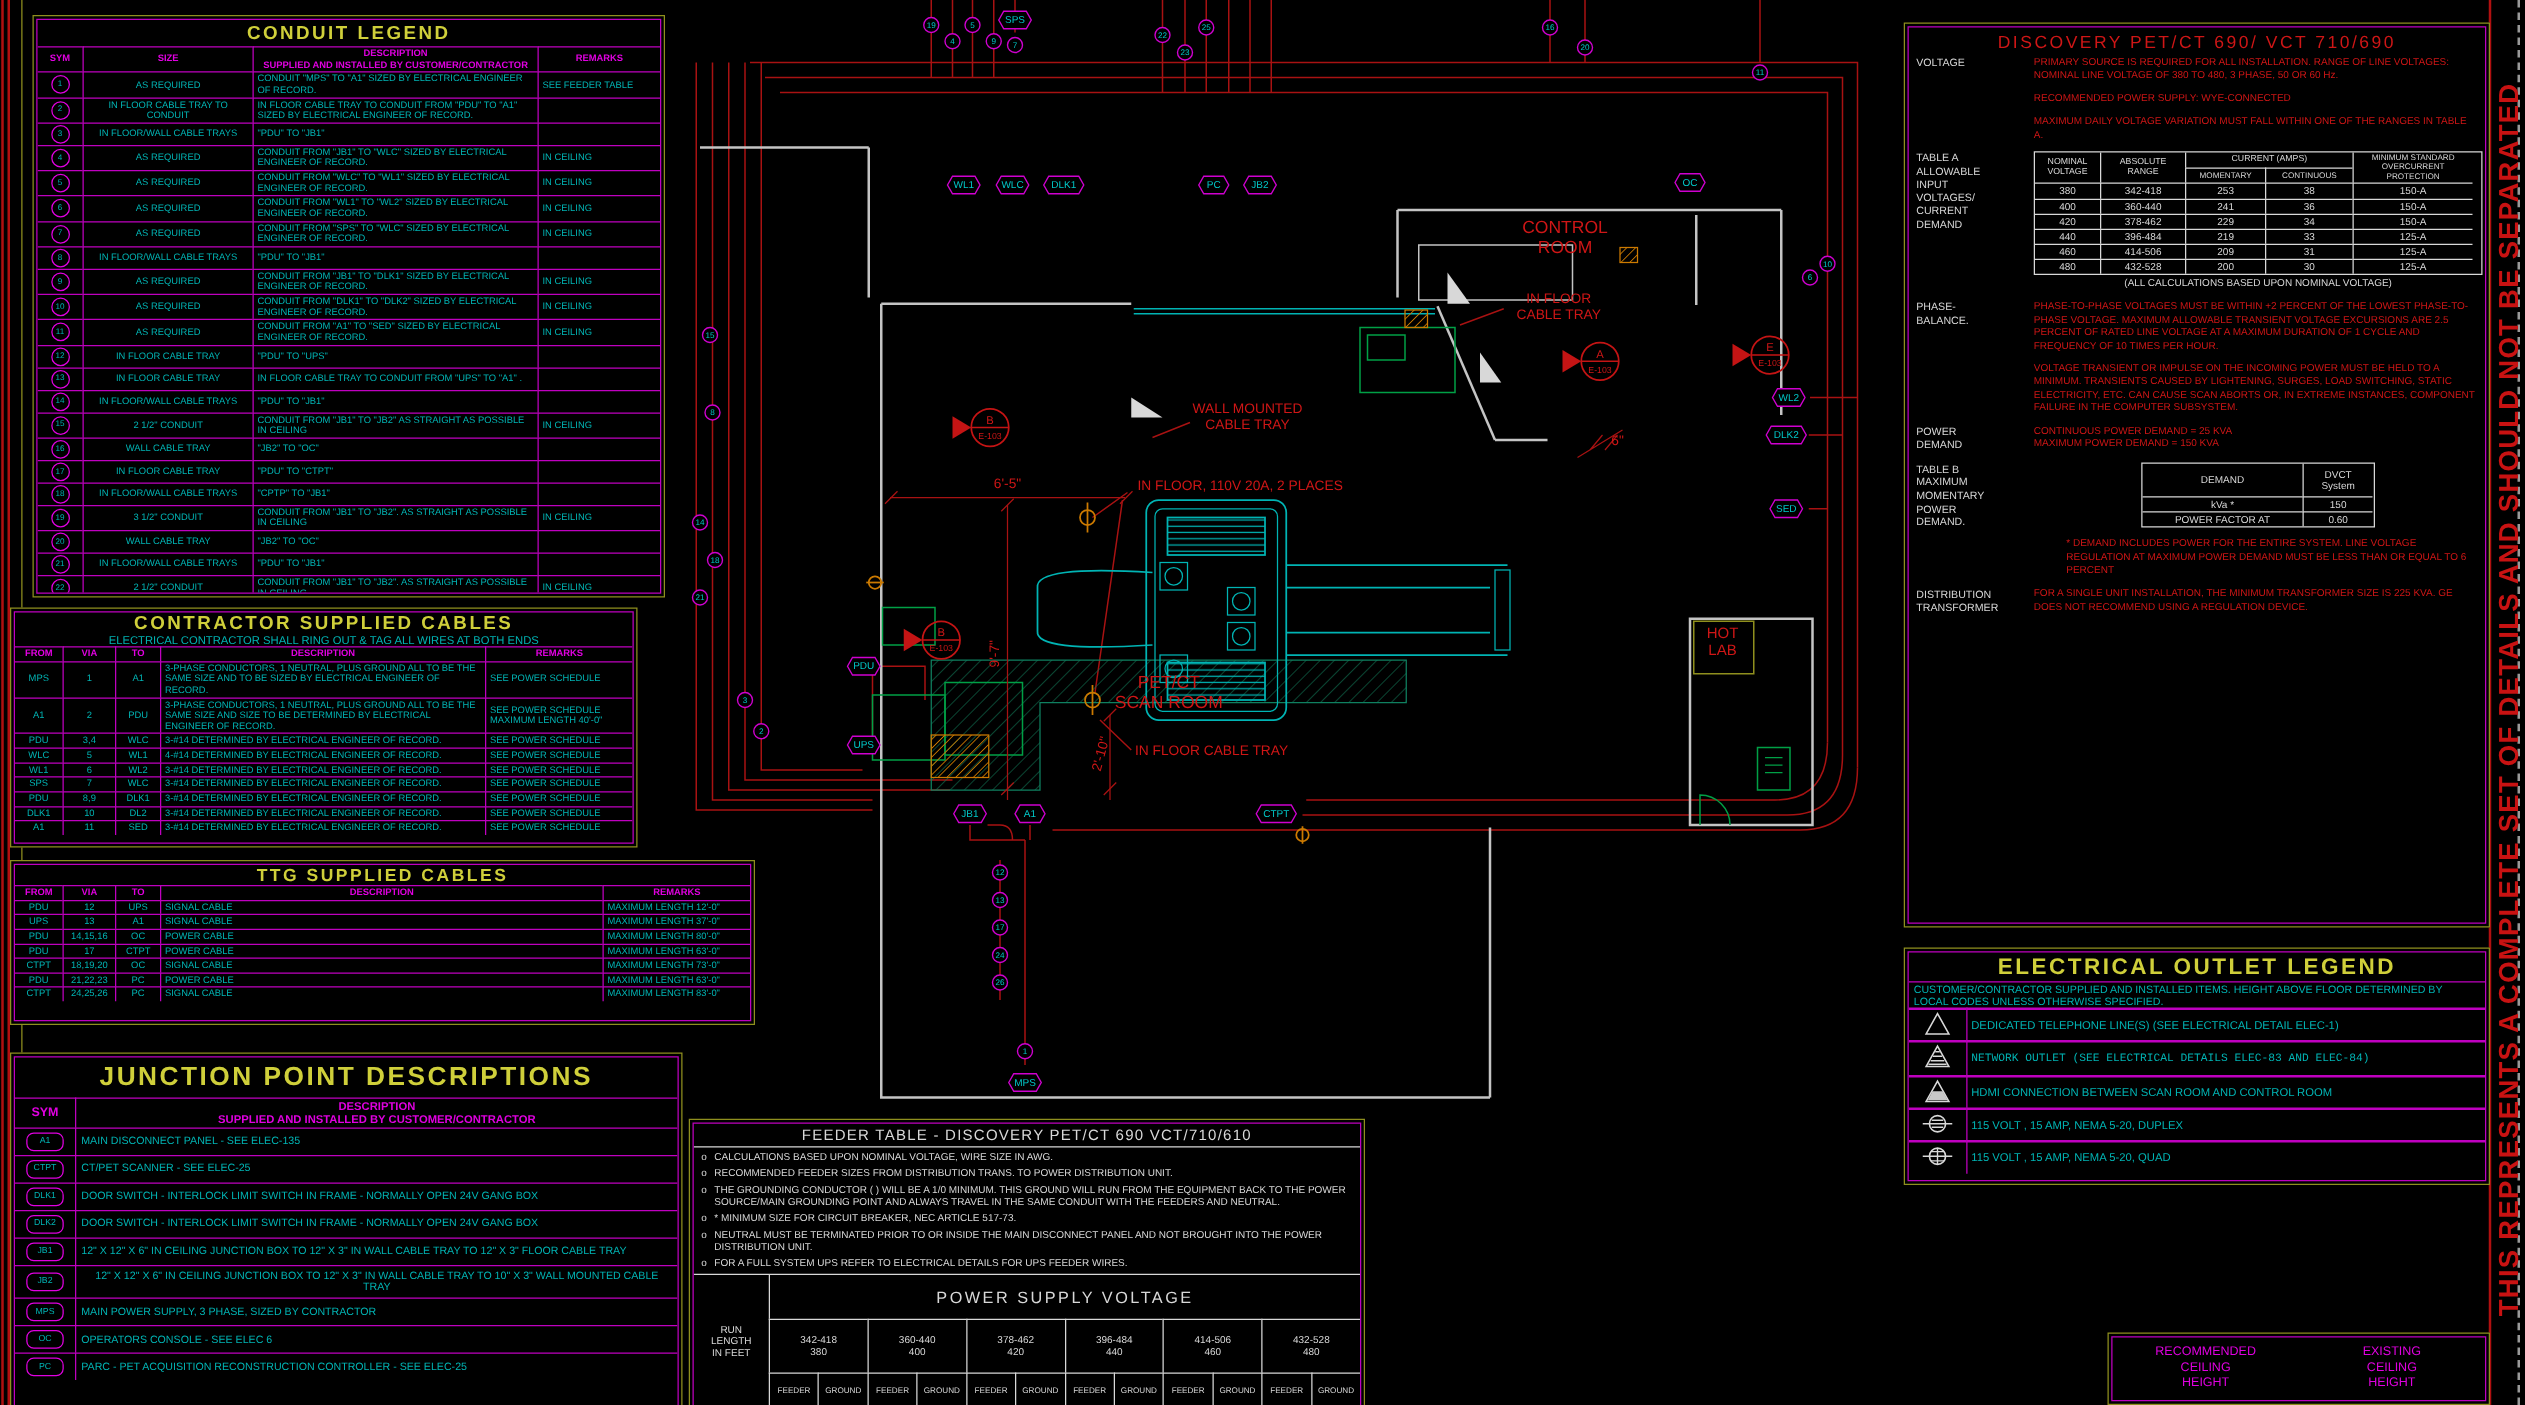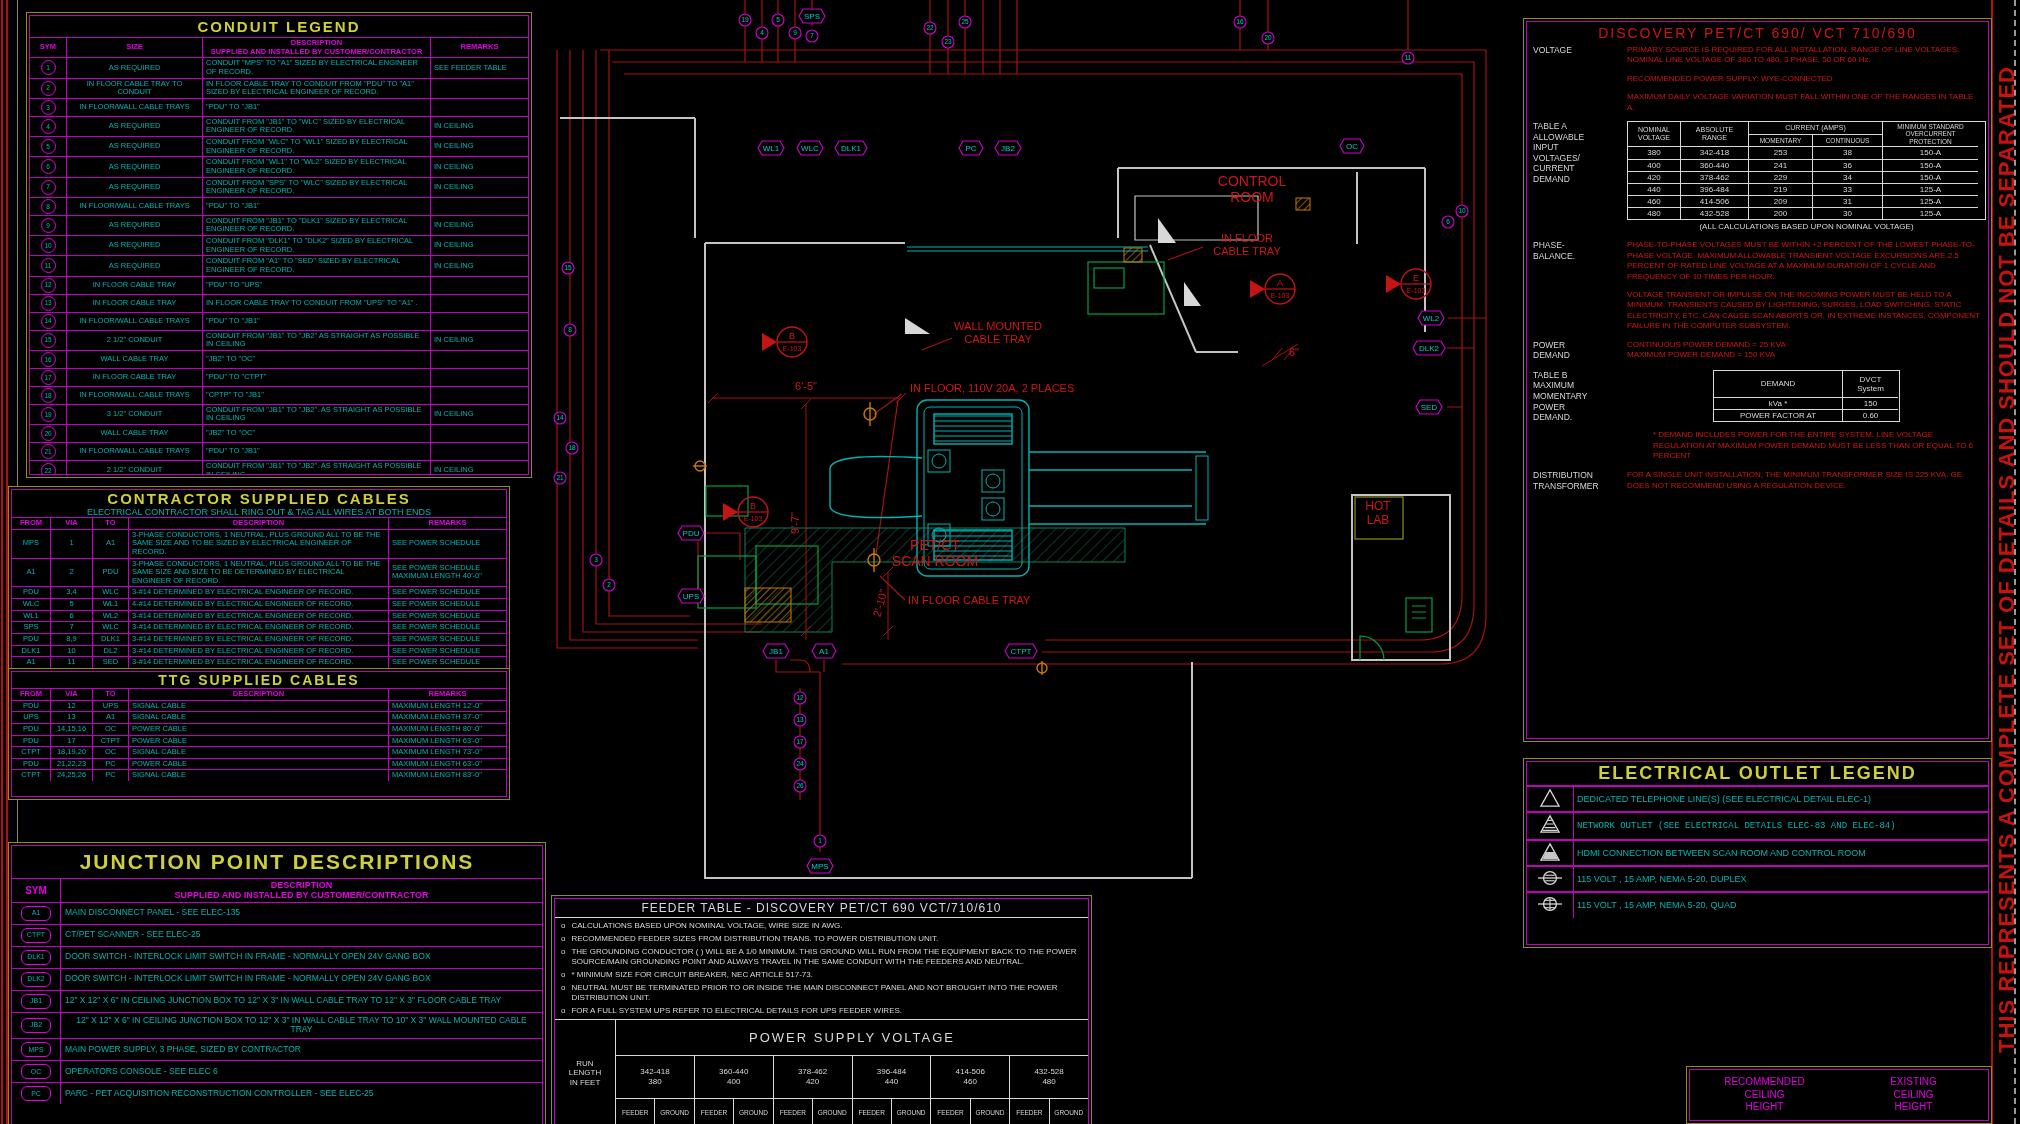--- a/index.html
+++ b/index.html
@@ -333,21 +333,21 @@
             <div class="tc center">A1</div>
             <div class="tc center">11</div>
             <div class="tc center">SED</div>
             <div class="tc">3-#14 DETERMINED BY ELECTRICAL ENGINEER OF RECORD.</div>
             <div class="tc">SEE POWER SCHEDULE</div>
           </div>
         </div>
     </div>
   </section>
 
-  <section class="panel" style="left:8px;top:668px;width:502px;height:132px;">
+  <section class="panel" style="left:8px;top:688px;width:596px;height:132px;">
     <div class="panel-inner">
       <div class="ptitle" style="font-size:14px;">TTG SUPPLIED CABLES</div>
       <div class="t-row cab-head">
         <div class="tc hdr center" style="font-size:7.5px;color:#e000e0;">FROM</div>
         <div class="tc hdr center" style="font-size:7.5px;color:#e000e0;">VIA</div>
         <div class="tc hdr center" style="font-size:7.5px;color:#e000e0;">TO</div>
         <div class="tc hdr center" style="font-size:7.5px;color:#e000e0;">DESCRIPTION</div>
         <div class="tc hdr center" style="font-size:7.5px;color:#e000e0;">REMARKS</div>
       </div>
       <div id="ttg-rows" class="cab-rows" style="flex:1;">
@@ -994,20 +994,21 @@
         <div class="sec-body">
           <p>FOR A SINGLE UNIT INSTALLATION, THE MINIMUM TRANSFORMER SIZE IS 225 KVA.  GE DOES NOT RECOMMEND USING A REGULATION DEVICE.</p>
         </div>
       </div>
     </div>
   </section>
 
   <section class="panel" style="left:1523px;top:758px;width:469px;height:190px;">
     <div class="panel-inner">
       <div class="ptitle" style="font-size:18px;padding:1px 0;">ELECTRICAL OUTLET LEGEND</div>
+      <div class="csub" style="font-size:8.5px;text-align:left;padding:0 4px;border-top:1px solid var(--mag);">CUSTOMER/CONTRACTOR SUPPLIED AND INSTALLED ITEMS.  HEIGHT ABOVE FLOOR DETERMINED BY LOCAL CODES UNLESS OTHERWISE SPECIFIED.</div>
       <div id="outlet-rows" style="flex:1;">
           <div class="t-row" style="grid-template-columns: 46px 1fr;">
             <div class="tc center">
               <span><svg width="22" height="20" viewBox="0 0 24 22">
                   <path d="M12 2 L22 20 H2 Z" fill="none" stroke="#d8d8d8" stroke-width="1.4"></path>
                 </svg></span>
             </div>
             <div class="tc">DEDICATED TELEPHONE LINE(S) (SEE ELECTRICAL DETAIL ELEC-1)</div>
           </div>
           <div class="t-row" style="grid-template-columns: 46px 1fr; font-family: Liberation Mono, monospace;">

